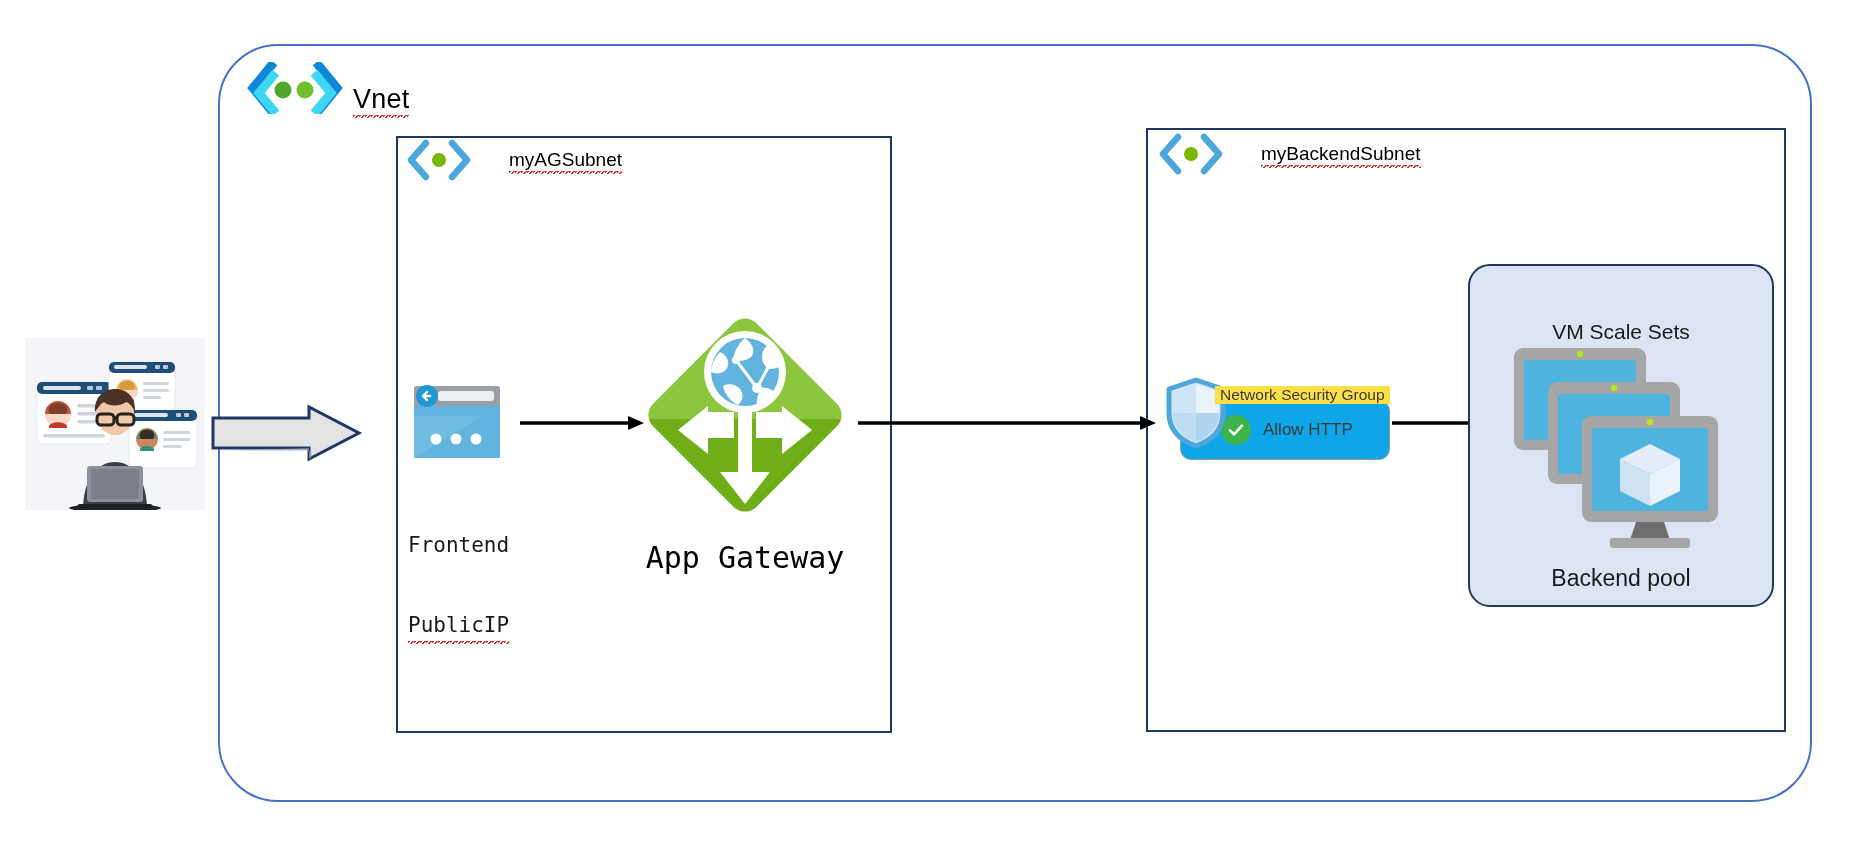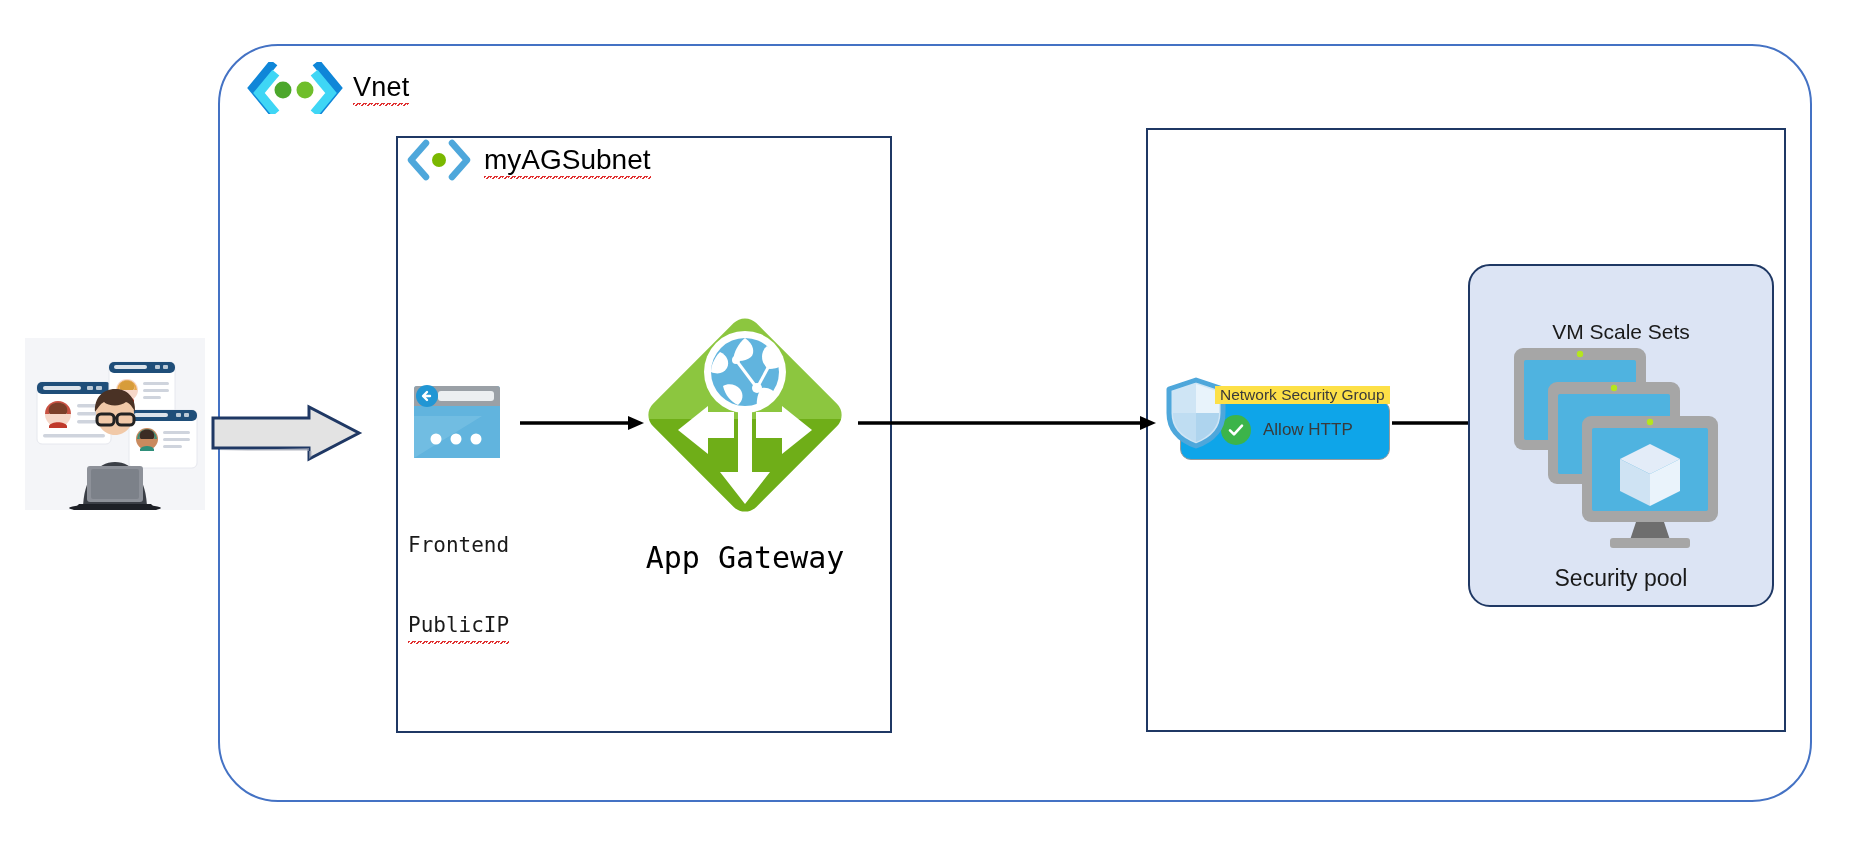--- a/index.html
+++ b/index.html
@@ -10,21 +10,21 @@
   }
   #canvas{position:absolute;left:0;top:0;width:1853px;height:850px;}
 
   
   .vnet-box{
     position:absolute;left:218px;top:44px;width:1594px;height:758px;
     border:2px solid #4472C4;border-radius:60px;box-sizing:border-box;
     background:transparent;
   }
   .vnet-label-wrap{
-    position:absolute;left:243px;top:62px;display:flex;align-items:center;gap:10px;
+    position:absolute;left:243px;top:62px;display:flex;align-items:flex-end;gap:10px;
     background:#fff;padding:0 4px;z-index:6;
   }
   .vnet-label-text{
     font-size:27px;color:#000;letter-spacing:.2px;line-height:1;
     padding-bottom:2px;position:relative;white-space:nowrap;
   }
   .squiggle{
     background-image:repeating-linear-gradient(135deg,#e03030 0 1.6px,transparent 1.6px 3.2px);
     background-repeat:repeat-x;background-size:6px 3px;background-position:0 100%;
     padding-bottom:5px;
@@ -35,21 +35,21 @@
     position:absolute;border:2.5px solid #1F3864;box-sizing:border-box;background:#fff;
   }
   #subnet-ag{left:396px;top:136px;width:496px;height:597px;}
   #subnet-backend{left:1146px;top:128px;width:640px;height:604px;}
   .subnet-label-wrap{
     position:absolute;display:flex;align-items:center;gap:12px;
     background:#fff;padding:0 6px;z-index:7;
   }
   #label-ag{left:400px;top:139px;}
   #label-backend{left:1152px;top:133px;}
-  .subnet-label-text{font-size:28px;color:#000;white-space:nowrap;line-height:1;}
+  .subnet-label-text{font-size:19px;color:#000;white-space:nowrap;line-height:1;margin-left:25px;}
 
   
   .glyph{display:block;}
 
   
   .user-illus{
     position:absolute;left:25px;top:338px;width:180px;height:172px;
     background:#f4f5f8;overflow:hidden;
   }
 
@@ -138,20 +138,30 @@
     <span class="glyph">
       <svg width="66" height="42" viewBox="0 0 66 42">
         <path d="M20 4 L5 21 L20 38" fill="none" stroke="#4EA7DB" stroke-width="6.5" stroke-linecap="round" stroke-linejoin="round"></path>
         <path d="M46 4 L61 21 L46 38" fill="none" stroke="#4EA7DB" stroke-width="6.5" stroke-linecap="round" stroke-linejoin="round"></path>
         <circle cx="33" cy="21" r="7" fill="#7AB800"></circle>
       </svg>
     </span>
     <span class="subnet-label-text squiggle">myAGSubnet</span>
   </div>
 
+  <div class="subnet-label-wrap" id="label-backend">
+    <span class="glyph">
+      <svg width="66" height="42" viewBox="0 0 66 42">
+        <path d="M20 4 L5 21 L20 38" fill="none" stroke="#4EA7DB" stroke-width="6.5" stroke-linecap="round" stroke-linejoin="round"></path>
+        <path d="M46 4 L61 21 L46 38" fill="none" stroke="#4EA7DB" stroke-width="6.5" stroke-linecap="round" stroke-linejoin="round"></path>
+        <circle cx="33" cy="21" r="7" fill="#7AB800"></circle>
+      </svg>
+    </span>
+    <span class="subnet-label-text squiggle">myBackendSubnet</span>
+  </div>
 
   <div class="user-illus">
     <svg width="180" height="172" viewBox="0 0 180 172">
       <rect width="180" height="172" fill="#f4f5f8"></rect>
 
       <g>
         <rect x="12" y="44" width="74" height="62" rx="5" fill="#ffffff" stroke="#e6e8ee"></rect>
         <rect x="12" y="44" width="74" height="12" rx="5" fill="#1F4E79"></rect>
         <rect x="18" y="48" width="38" height="4" rx="2" fill="#ffffff" opacity=".85"></rect>
         <rect x="62" y="48" width="6" height="4" rx="1" fill="#ffffff" opacity=".7"></rect>
@@ -349,15 +359,15 @@
         <path d="M140 104 L170 119 L140 134 L110 119 Z" fill="#E3ECF8"></path>
         <path d="M110 119 L140 134 L140 166 L110 151 Z" fill="#CFE3F3"></path>
         <path d="M170 119 L140 134 L140 166 L170 151 Z" fill="#EAF3FB"></path>
 
         <path d="M126 182 h28 l6 18 h-40 z" fill="#6E6E6E"></path>
         <rect x="100" y="198" width="80" height="10" rx="3" fill="#A6A6A6"></rect>
       </g>
     </svg>
   </div>
 
-  <div class="pool-title">Security pool</div>
+  <div class="pool-title">Backend pool</div>
 
 </div>
 
 </body></html>

